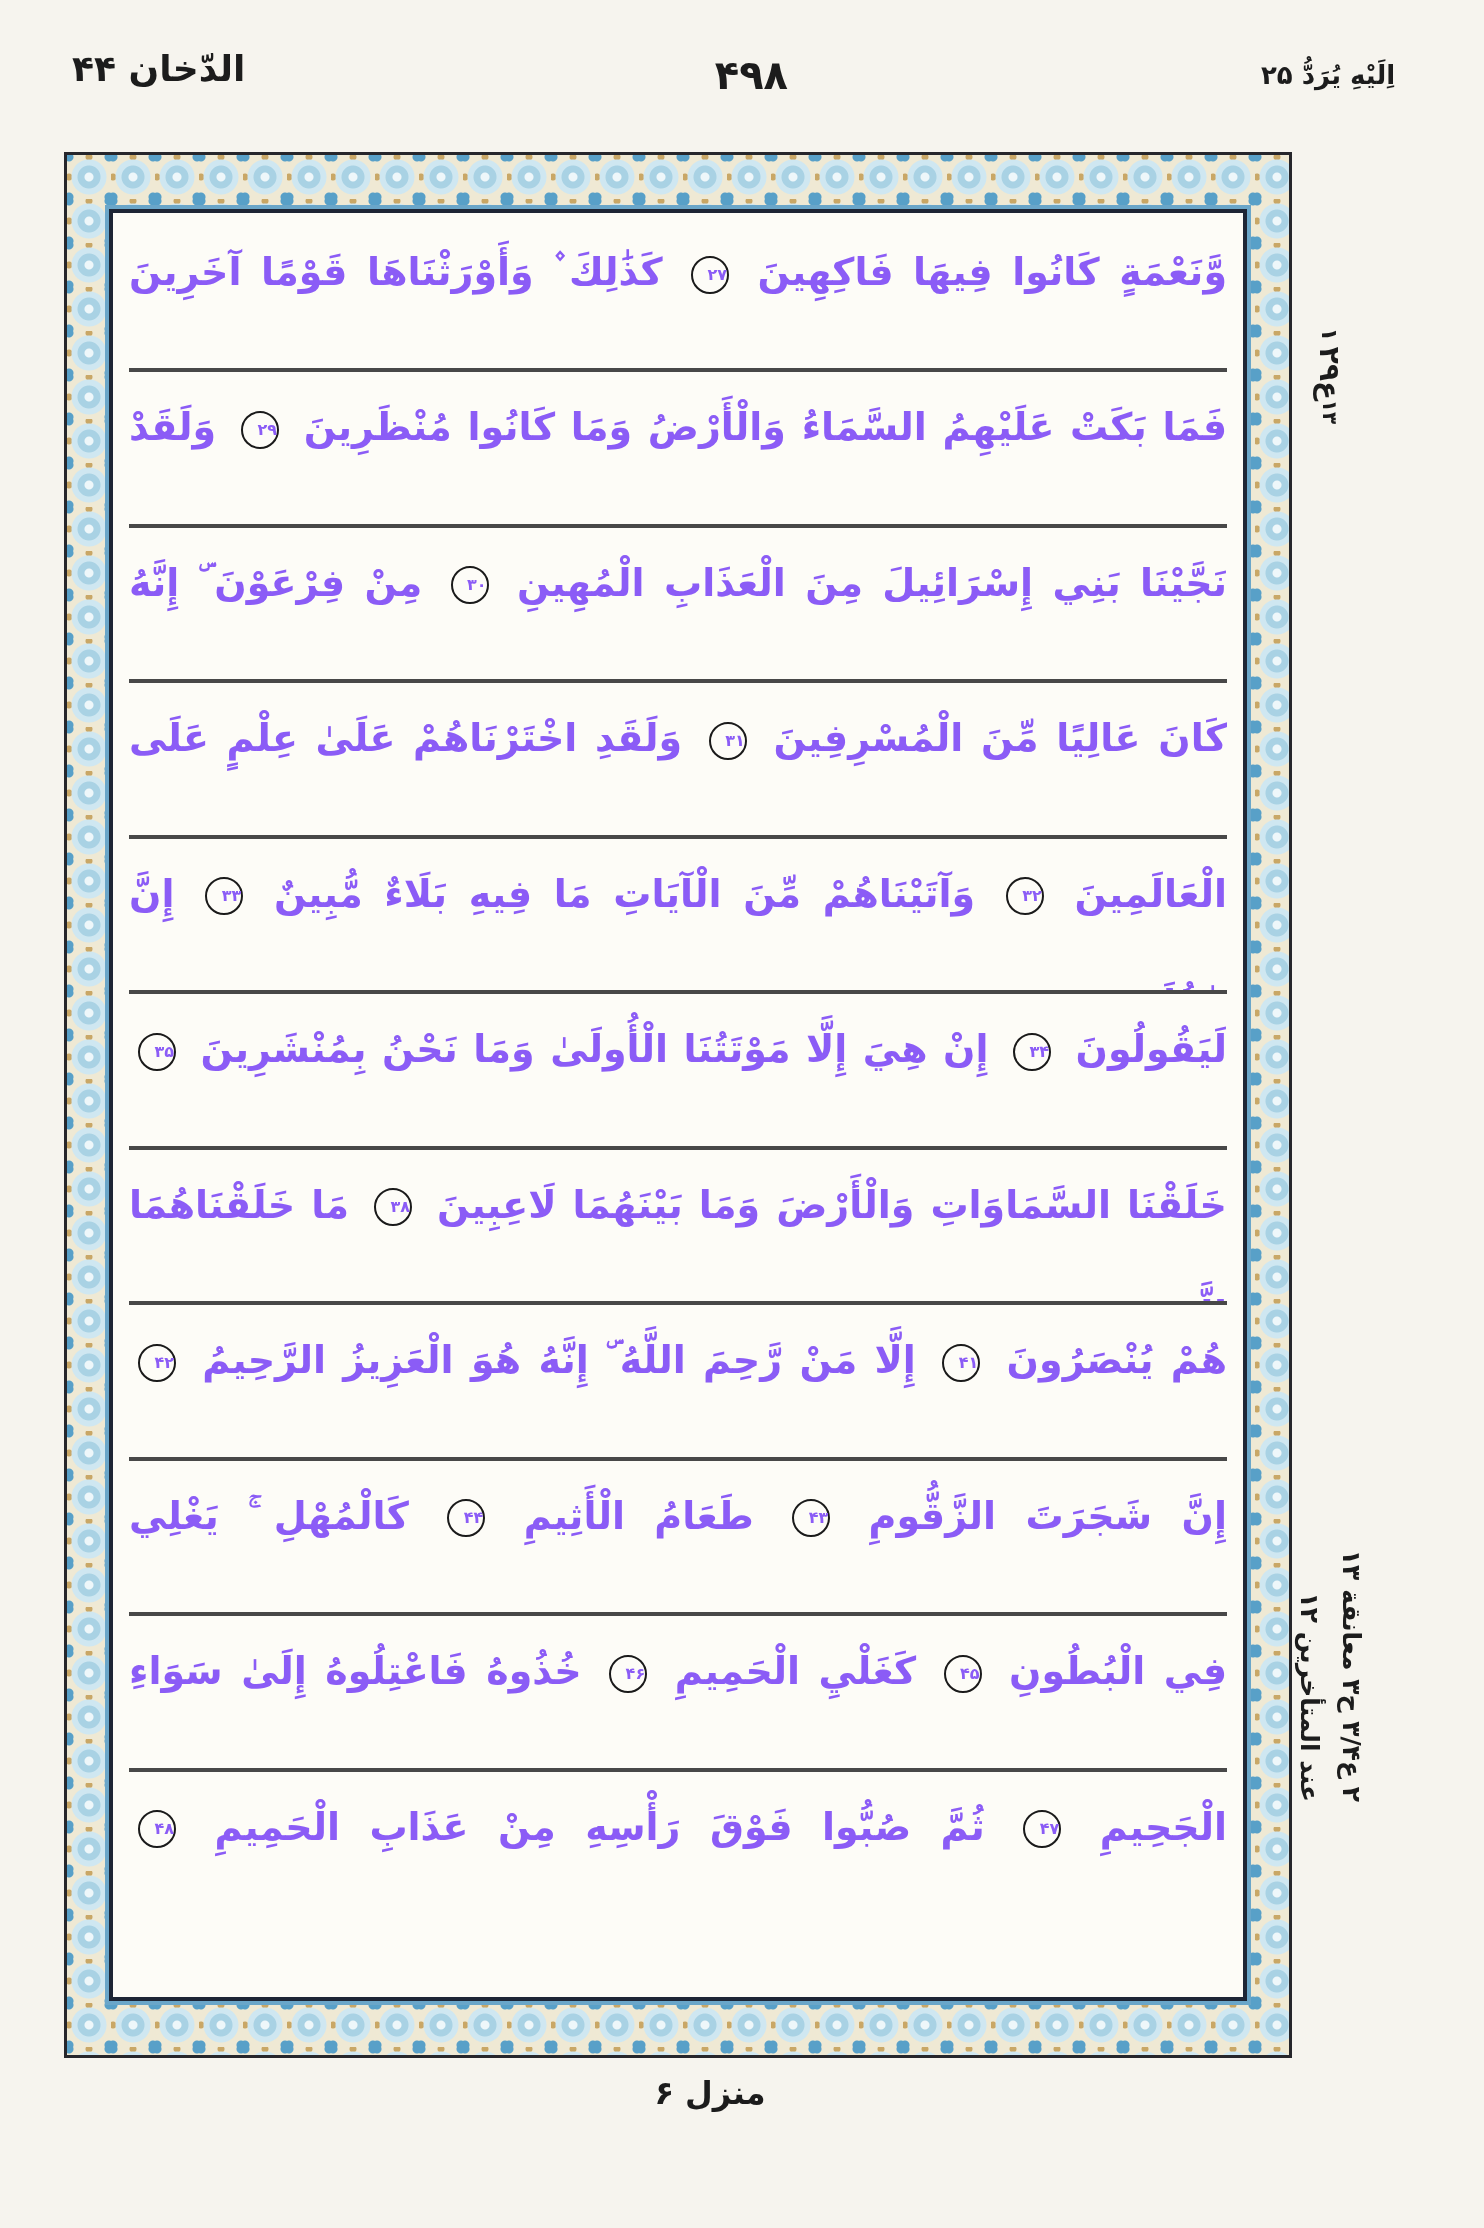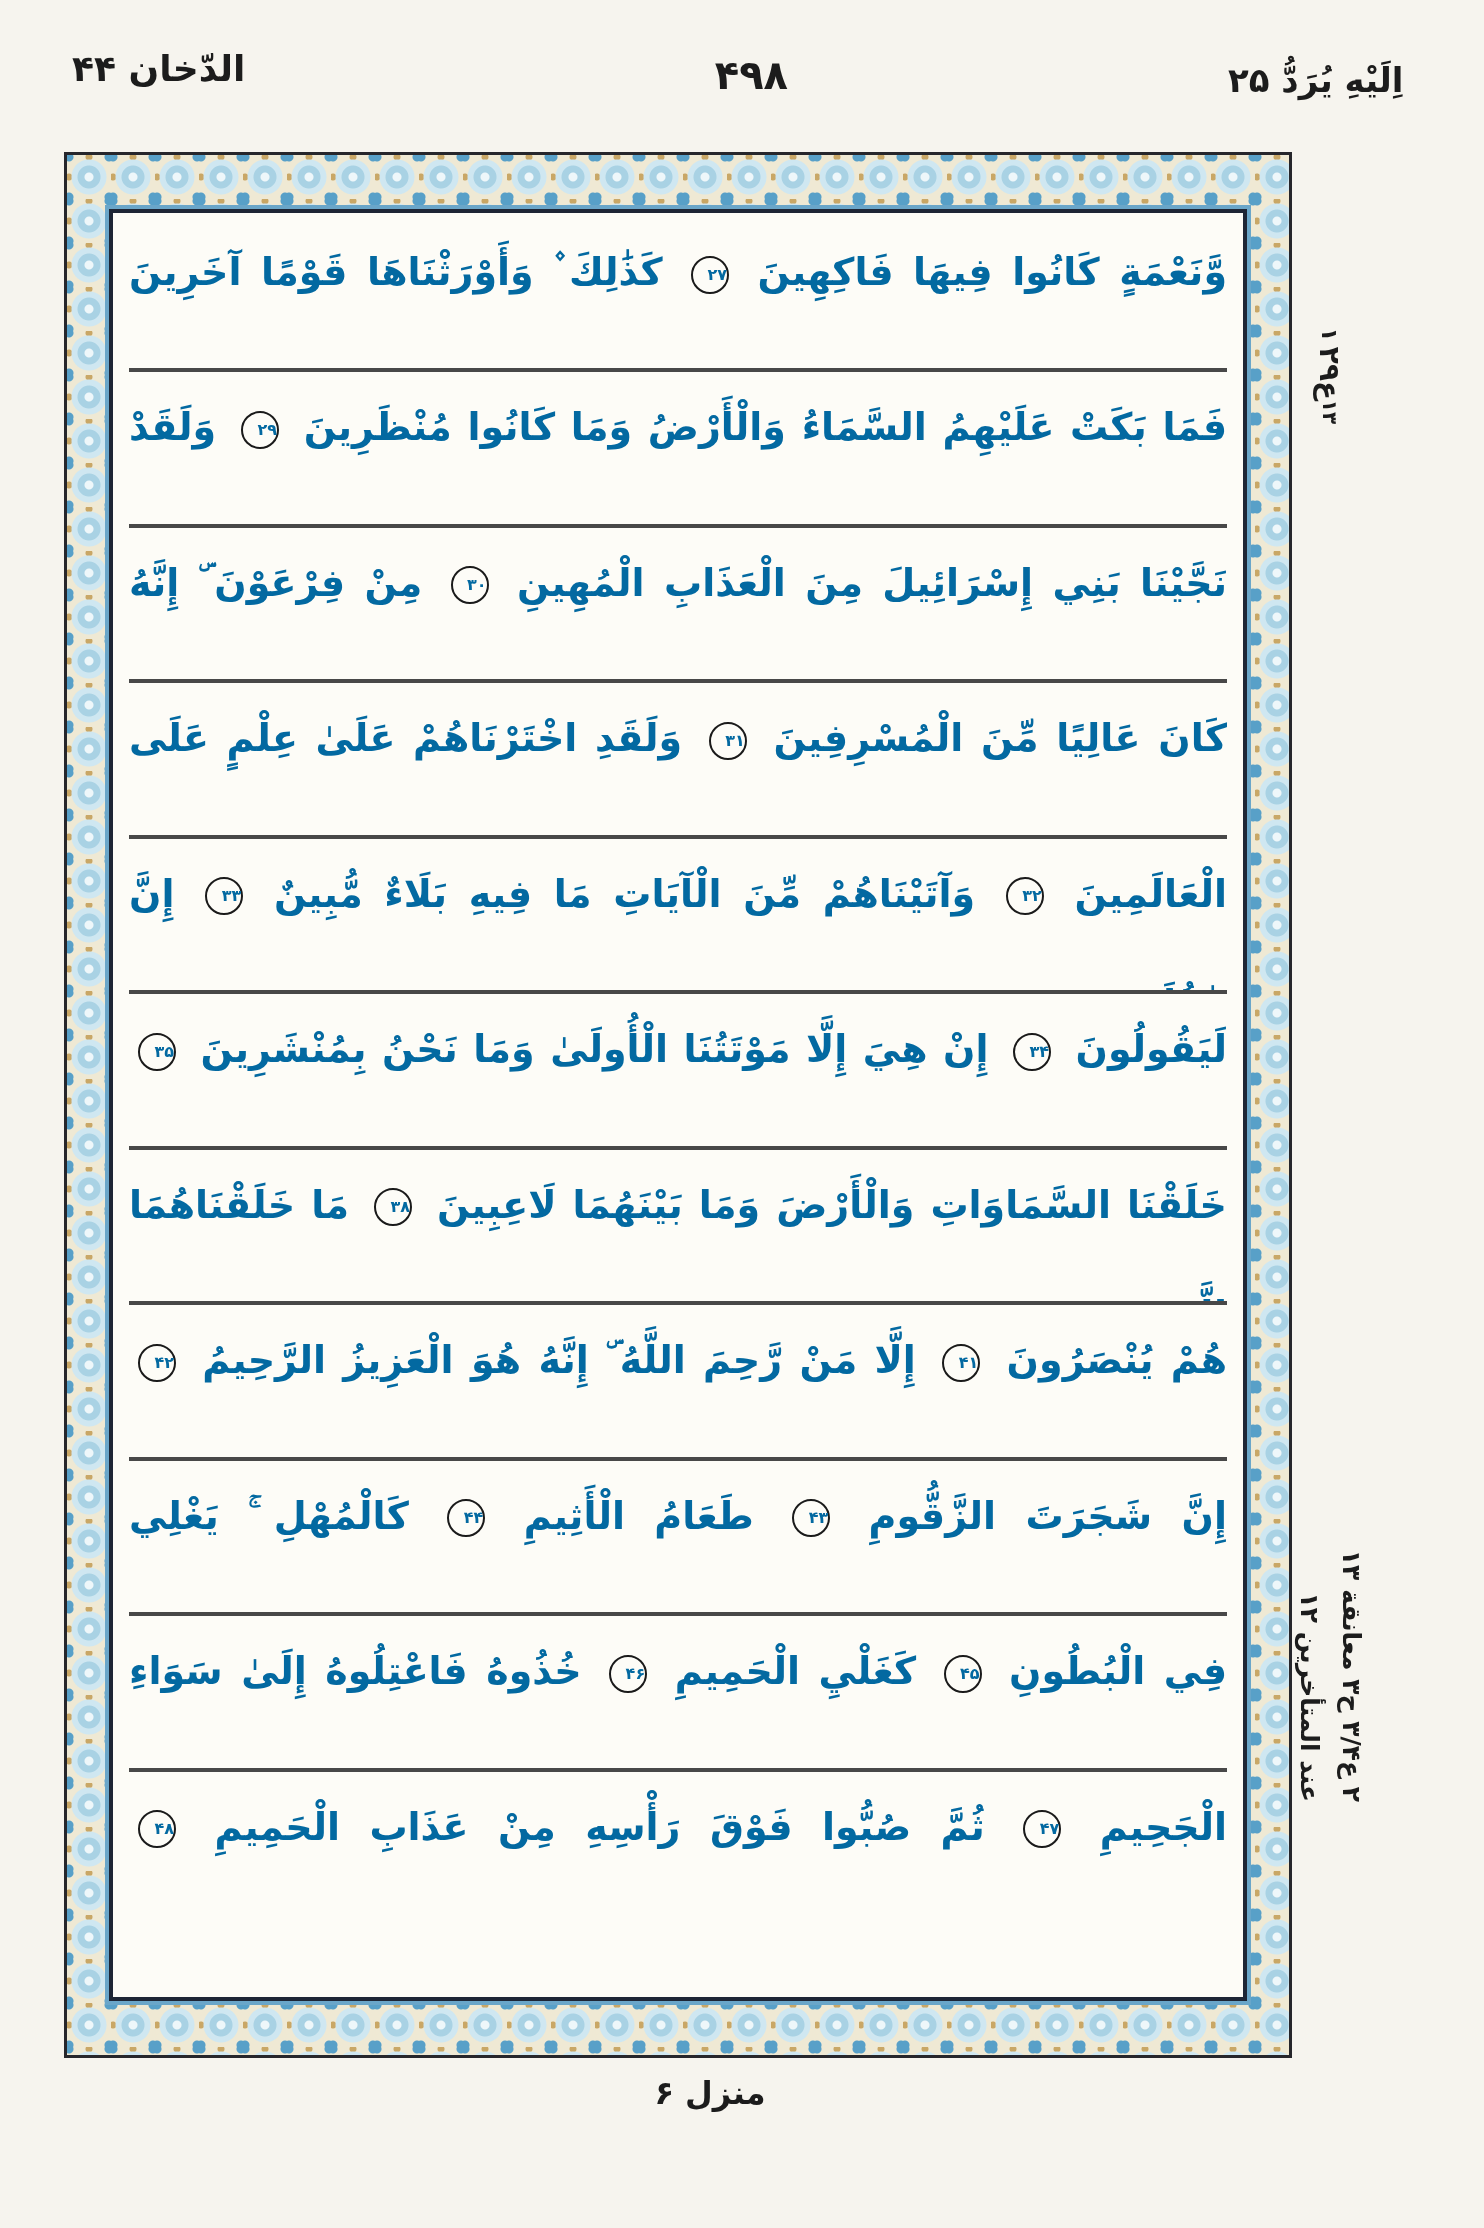--- a/index.html
+++ b/index.html
@@ -17,21 +17,21 @@
   
   .hdr{
     position:absolute;
     font-weight:bold;
     direction:rtl;
     white-space:nowrap;
     color:#1c1c1c;
   }
   .hdr-surah{left:72px;top:48px;font-size:36px;}
   .hdr-page{left:628px;top:52px;width:160px;text-align:right;font-size:40px;}
-  .hdr-juz{left:1228px;top:60px;width:200px;text-align:left;font-size:34px;}
+  .hdr-juz{left:1228px;top:60px;width:200px;text-align:center;font-size:26px;}
 
   
   .frame{
     position:absolute;left:64px;top:152px;
     width:1228px;height:1906px;
     box-sizing:border-box;
     border:3px solid #26262b;
     padding:54px 42px;
     background-color:#efe9d4;
     background-image:
@@ -60,21 +60,21 @@
     border-bottom:4px solid #484848;
     direction:rtl;
     text-align:justify;
     text-align-last:justify;
     -moz-text-align-last:justify;
     font-size:38px;
     font-weight:bold;
     line-height:110px;
     overflow:hidden;
     white-space:normal;
-    color:#0369a1;
+    color:#8b5cf6;
   }
   .qrow:last-child{border-bottom:none;}
   .qtext{letter-spacing:0.5px;}
   .ayah-badge{
     display:inline-block;
     width:38px;height:38px;
     box-sizing:border-box;
     border:2.5px solid #1a1a1a;
     border-radius:50%;
     font-size:16px;

